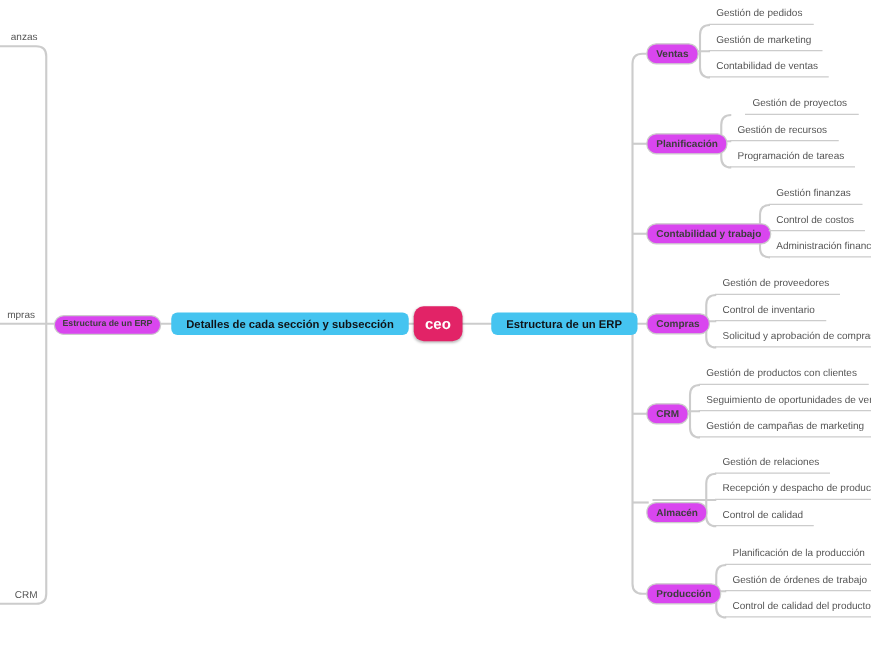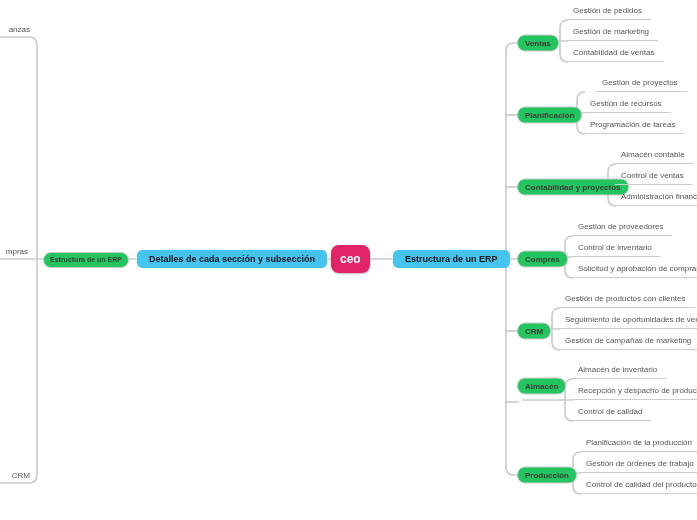--- a/index.html
+++ b/index.html
@@ -41,21 +41,21 @@
     font-weight:700;
     font-size:9px;
     line-height:10px;
     padding:4px 12px;
     border-radius:5px;
   }
 
   
   .cat{
     transform:translateY(-50%);
-    background:#22c55e;
+    background:#d946ef;
     border:1.5px solid #cbcbcb;
     border-radius:8px;
     color:var(--ink);
     font-weight:700;
     font-size:8px;
     line-height:9px;
     padding:3px 7px;
   }
   .cat.small{font-size:7px;line-height:8px;padding:3px 6px;}
 
@@ -134,36 +134,36 @@
 <div class="node cat" style="left:517px;top:43px">Ventas</div>
 <div class="node leaf" style="left:567px;top:20px">Gestión de pedidos</div>
 <div class="node leaf" style="left:567px;top:41px">Gestión de marketing</div>
 <div class="node leaf" style="left:567px;top:62px">Contabilidad de ventas</div>
 
 <div class="node cat" style="left:517px;top:115px">Planificación</div>
 <div class="node leaf" style="left:596px;top:92px">Gestión de proyectos</div>
 <div class="node leaf" style="left:584px;top:113px">Gestión de recursos</div>
 <div class="node leaf" style="left:584px;top:134px">Programación de tareas</div>
 
-<div class="node cat" style="left:517px;top:187px">Contabilidad y proyectos</div>
-<div class="node leaf" style="left:615px;top:164px">Almacén contable</div>
-<div class="node leaf" style="left:615px;top:185px">Control de ventas</div>
+<div class="node cat" style="left:517px;top:187px">Contabilidad y trabajo</div>
+<div class="node leaf" style="left:615px;top:164px">Gestión finanzas</div>
+<div class="node leaf" style="left:615px;top:185px">Control de costos</div>
 <div class="node leaf" style="left:615px;top:206px">Administración financiera</div>
 
 <div class="node cat" style="left:517px;top:259px">Compras</div>
 <div class="node leaf" style="left:572px;top:236px">Gestión de proveedores</div>
 <div class="node leaf" style="left:572px;top:257px">Control de inventario</div>
 <div class="node leaf" style="left:572px;top:278px">Solicitud y aprobación de compras</div>
 
 <div class="node cat" style="left:517px;top:331px">CRM</div>
 <div class="node leaf" style="left:559px;top:308px">Gestión de productos con clientes</div>
 <div class="node leaf" style="left:559px;top:329px">Seguimiento de oportunidades de venta</div>
 <div class="node leaf" style="left:559px;top:350px">Gestión de campañas de marketing</div>
 
-<div class="node cat" style="left:517px;top:386px">Almacén</div>
-<div class="node leaf" style="left:572px;top:379px">Almacén de inventario</div>
+<div class="node cat" style="left:517px;top:410px">Almacén</div>
+<div class="node leaf" style="left:572px;top:379px">Gestión de relaciones</div>
 <div class="node leaf" style="left:572px;top:400px">Recepción y despacho de productos</div>
 <div class="node leaf" style="left:572px;top:421px">Control de calidad</div>
 
 <div class="node cat" style="left:517px;top:475px">Producción</div>
 <div class="node leaf" style="left:580px;top:452px">Planificación de la producción</div>
 <div class="node leaf" style="left:580px;top:473px">Gestión de órdenes de trabajo</div>
 <div class="node leaf" style="left:580px;top:494px">Control de calidad del producto final</div>
 
 </body></html>

